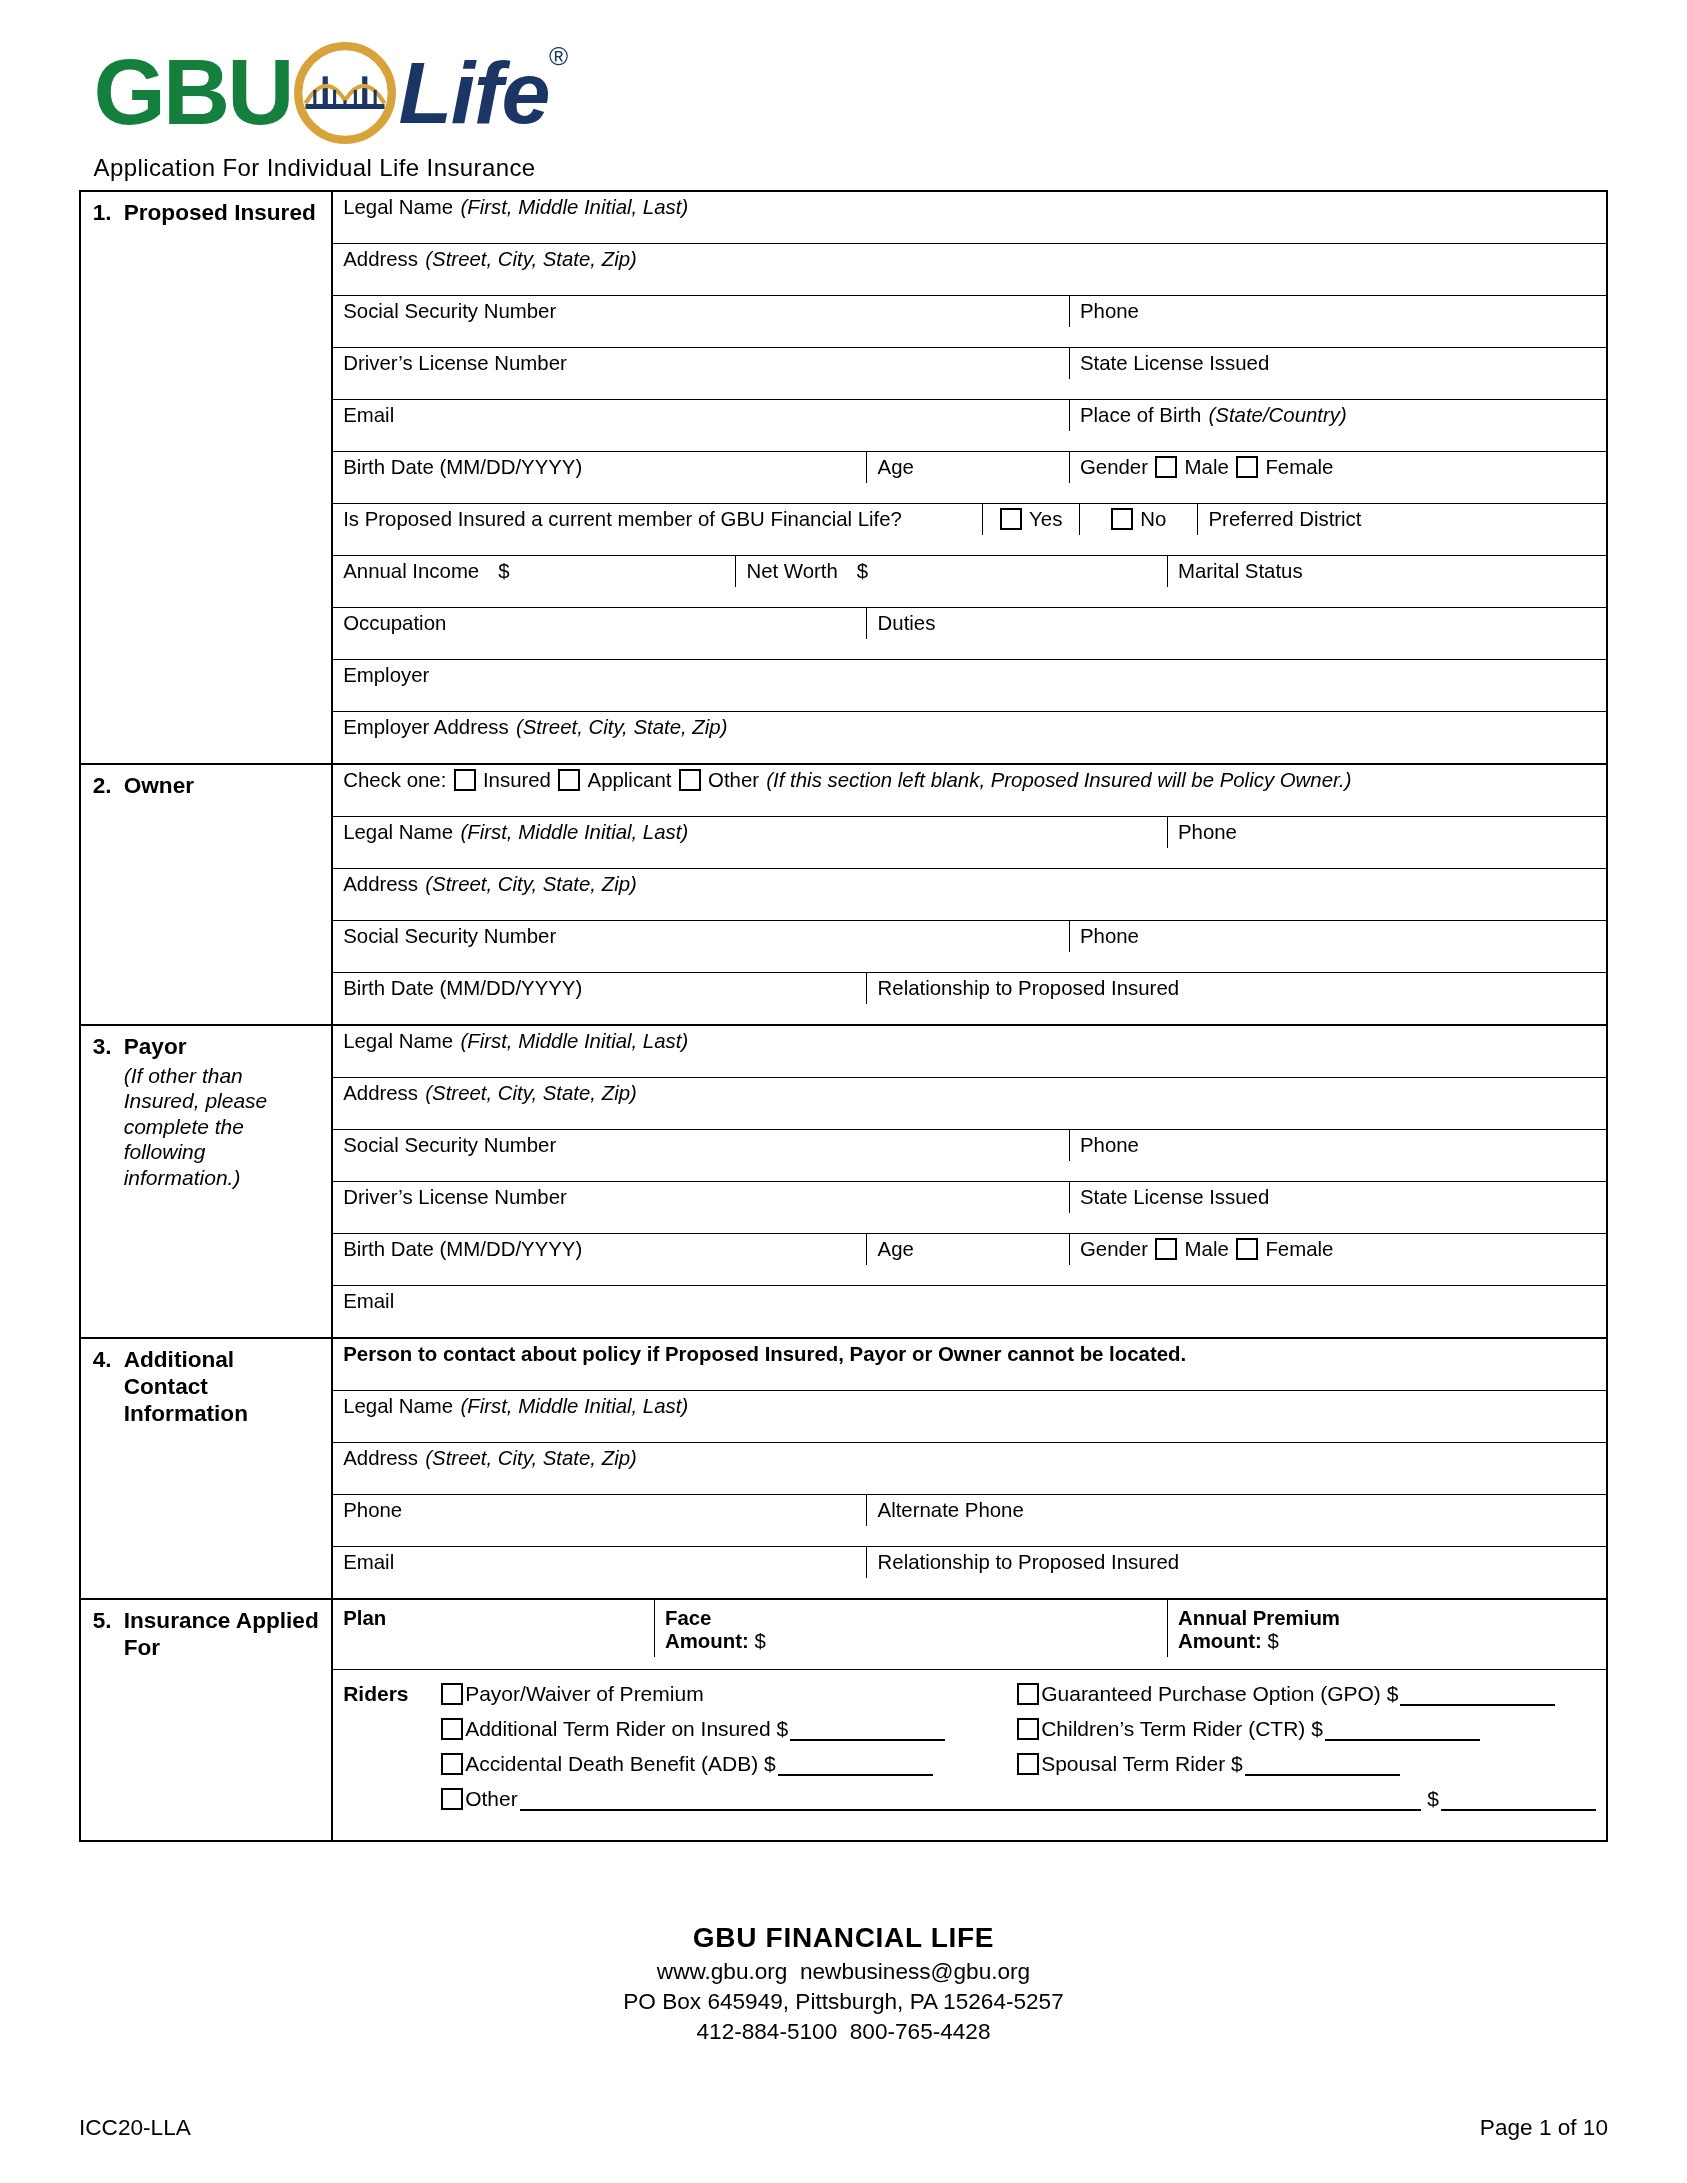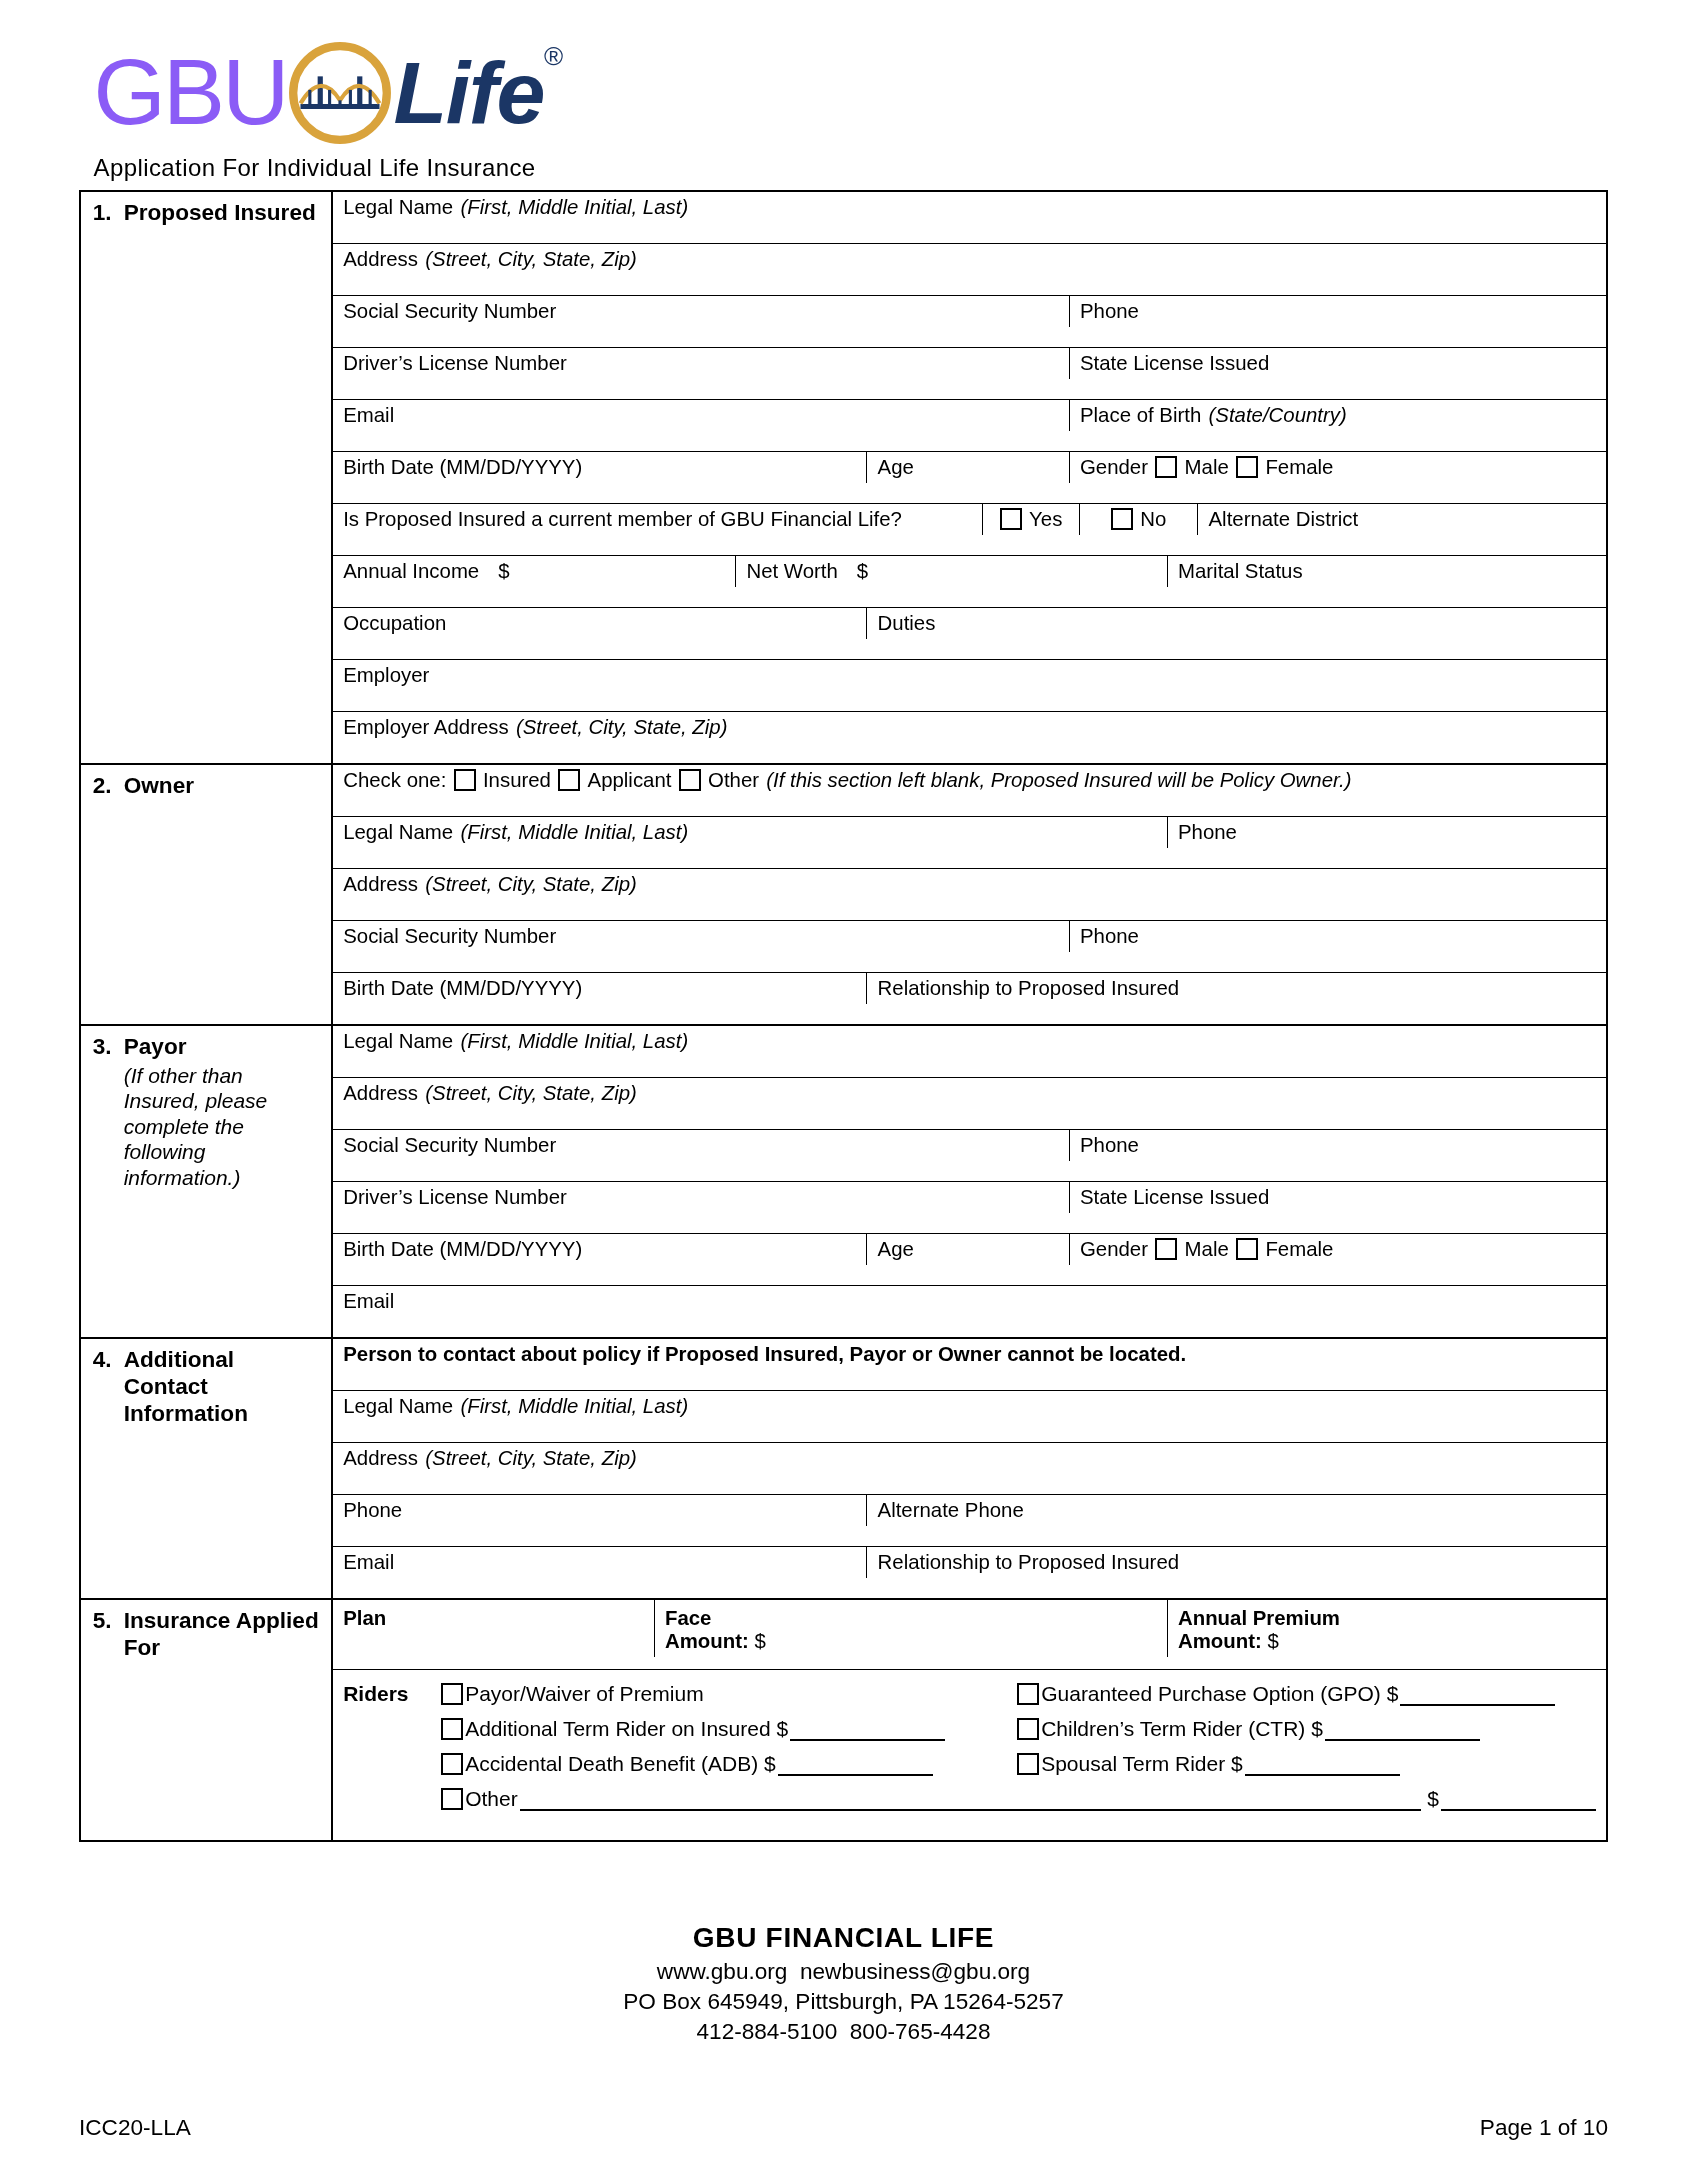--- a/index.html
+++ b/index.html
@@ -5,21 +5,21 @@
   html,body{margin:0;padding:0;background:#fff;}
   body{
     width:1687px;height:2183px;position:relative;
     font-family:"Liberation Sans", sans-serif;color:#000;
     -webkit-font-smoothing:antialiased;
   }
   .page{position:absolute;inset:0;padding:38px 79px 0;box-sizing:border-box;}
 
   
   .logo-row{display:flex;align-items:center;margin-left:14.6px;height:109px;}
-  .logo-gbu{font-size:93px;font-weight:400;letter-spacing:-2.9px;color:#8b5cf6;line-height:1;}
+  .logo-gbu{font-size:93px;font-weight:700;letter-spacing:-2.9px;color:#15803d;line-height:1;}
   .logo-emblem{width:104px;height:104px;margin:0 1.5px;flex:none;}
   .logo-life{font-size:88px;font-weight:700;font-style:italic;color:#1b3665;line-height:1;letter-spacing:-1.5px;}
   .logo-reg{font-size:26px;color:#1b3665;align-self:flex-start;margin-top:2.9px;font-style:normal;font-weight:400;}
   .title{font-size:24px;font-weight:400;color:#000;margin:7.3px 0 7.3px 14.6px;letter-spacing:0.4px;}
 
   
   .form-table{border:2.2px solid #000;}
   .section{display:flex;align-items:stretch;}
   .section + .section{border-top:2.2px solid #000;}
   .sec-label{flex:0 0 252px;width:252px;border-right:2.2px solid #000;padding:8.8px 8.8px 8.8px 11.7px;box-sizing:border-box;}
@@ -168,21 +168,21 @@
           </div>
           <div class="cell b076 center">
             <span class="cb"></span>
             <span>Yes</span>
           </div>
           <div class="cell b093 center">
             <span class="cb"></span>
             <span>No</span>
           </div>
           <div class="cell">
-            <span>Alternate District</span>
+            <span>Preferred District</span>
           </div>
         </div>
         <div class="row">
           <div class="cell b316">
             <span>Annual Income</span>
             <span class="dollar">$</span>
           </div>
           <div class="cell b339">
             <span>Net Worth</span>
             <span class="dollar">$</span>

